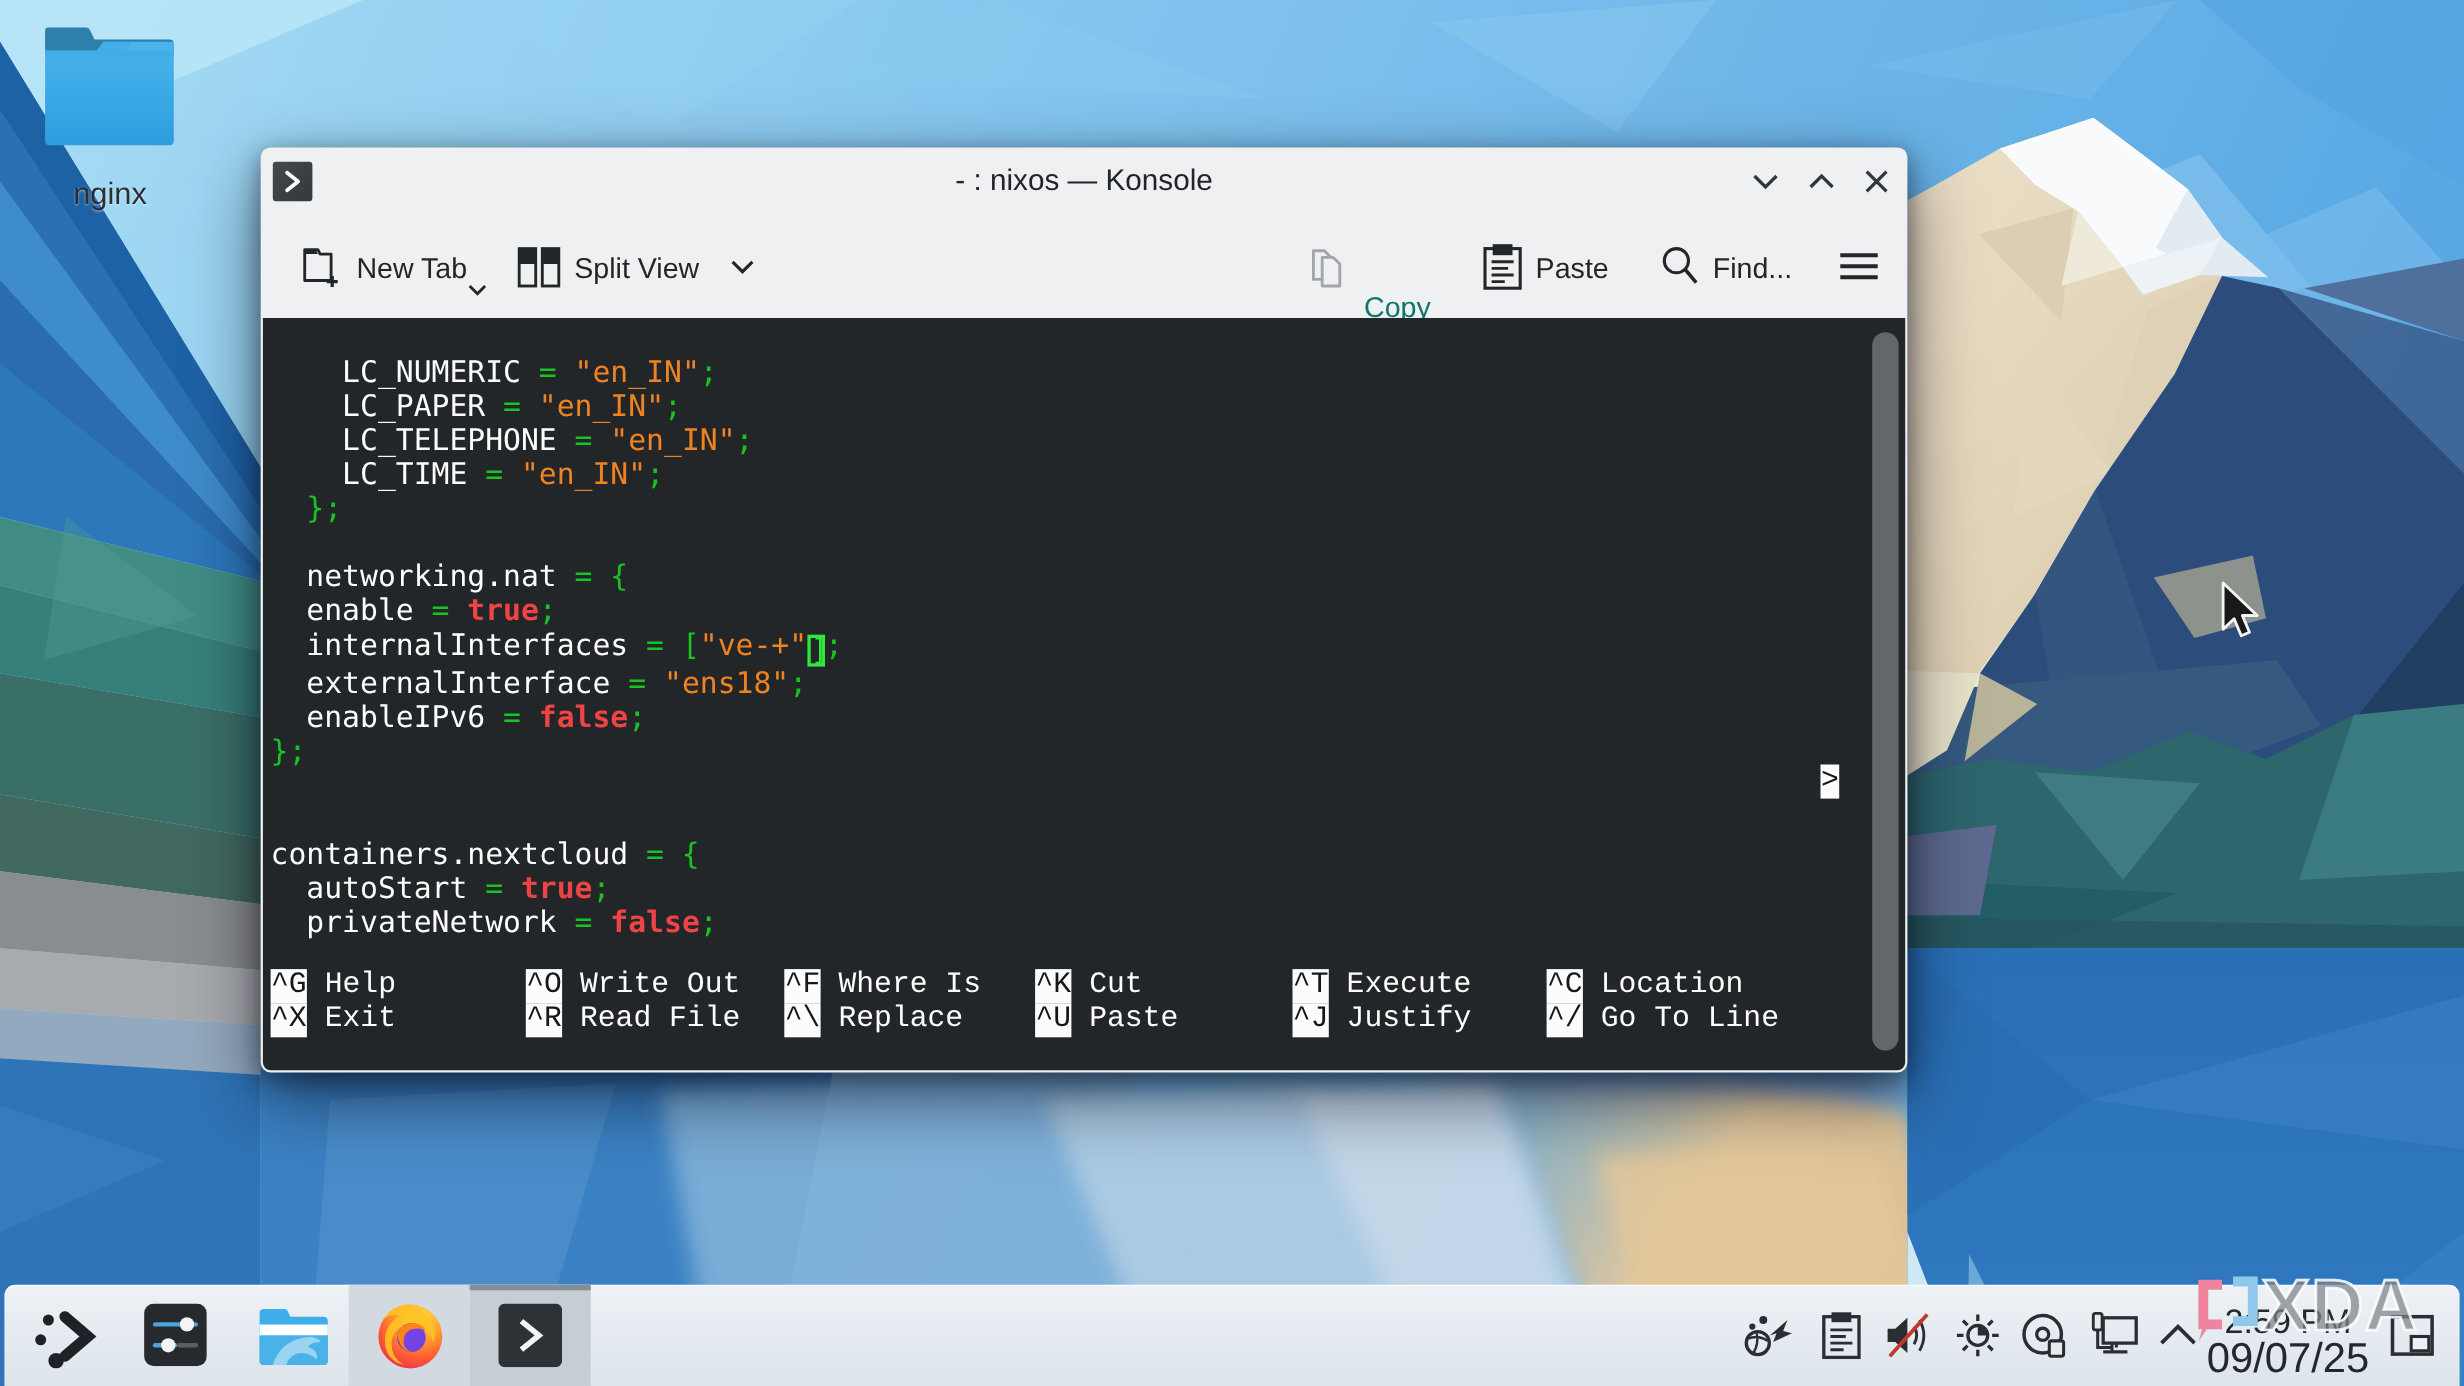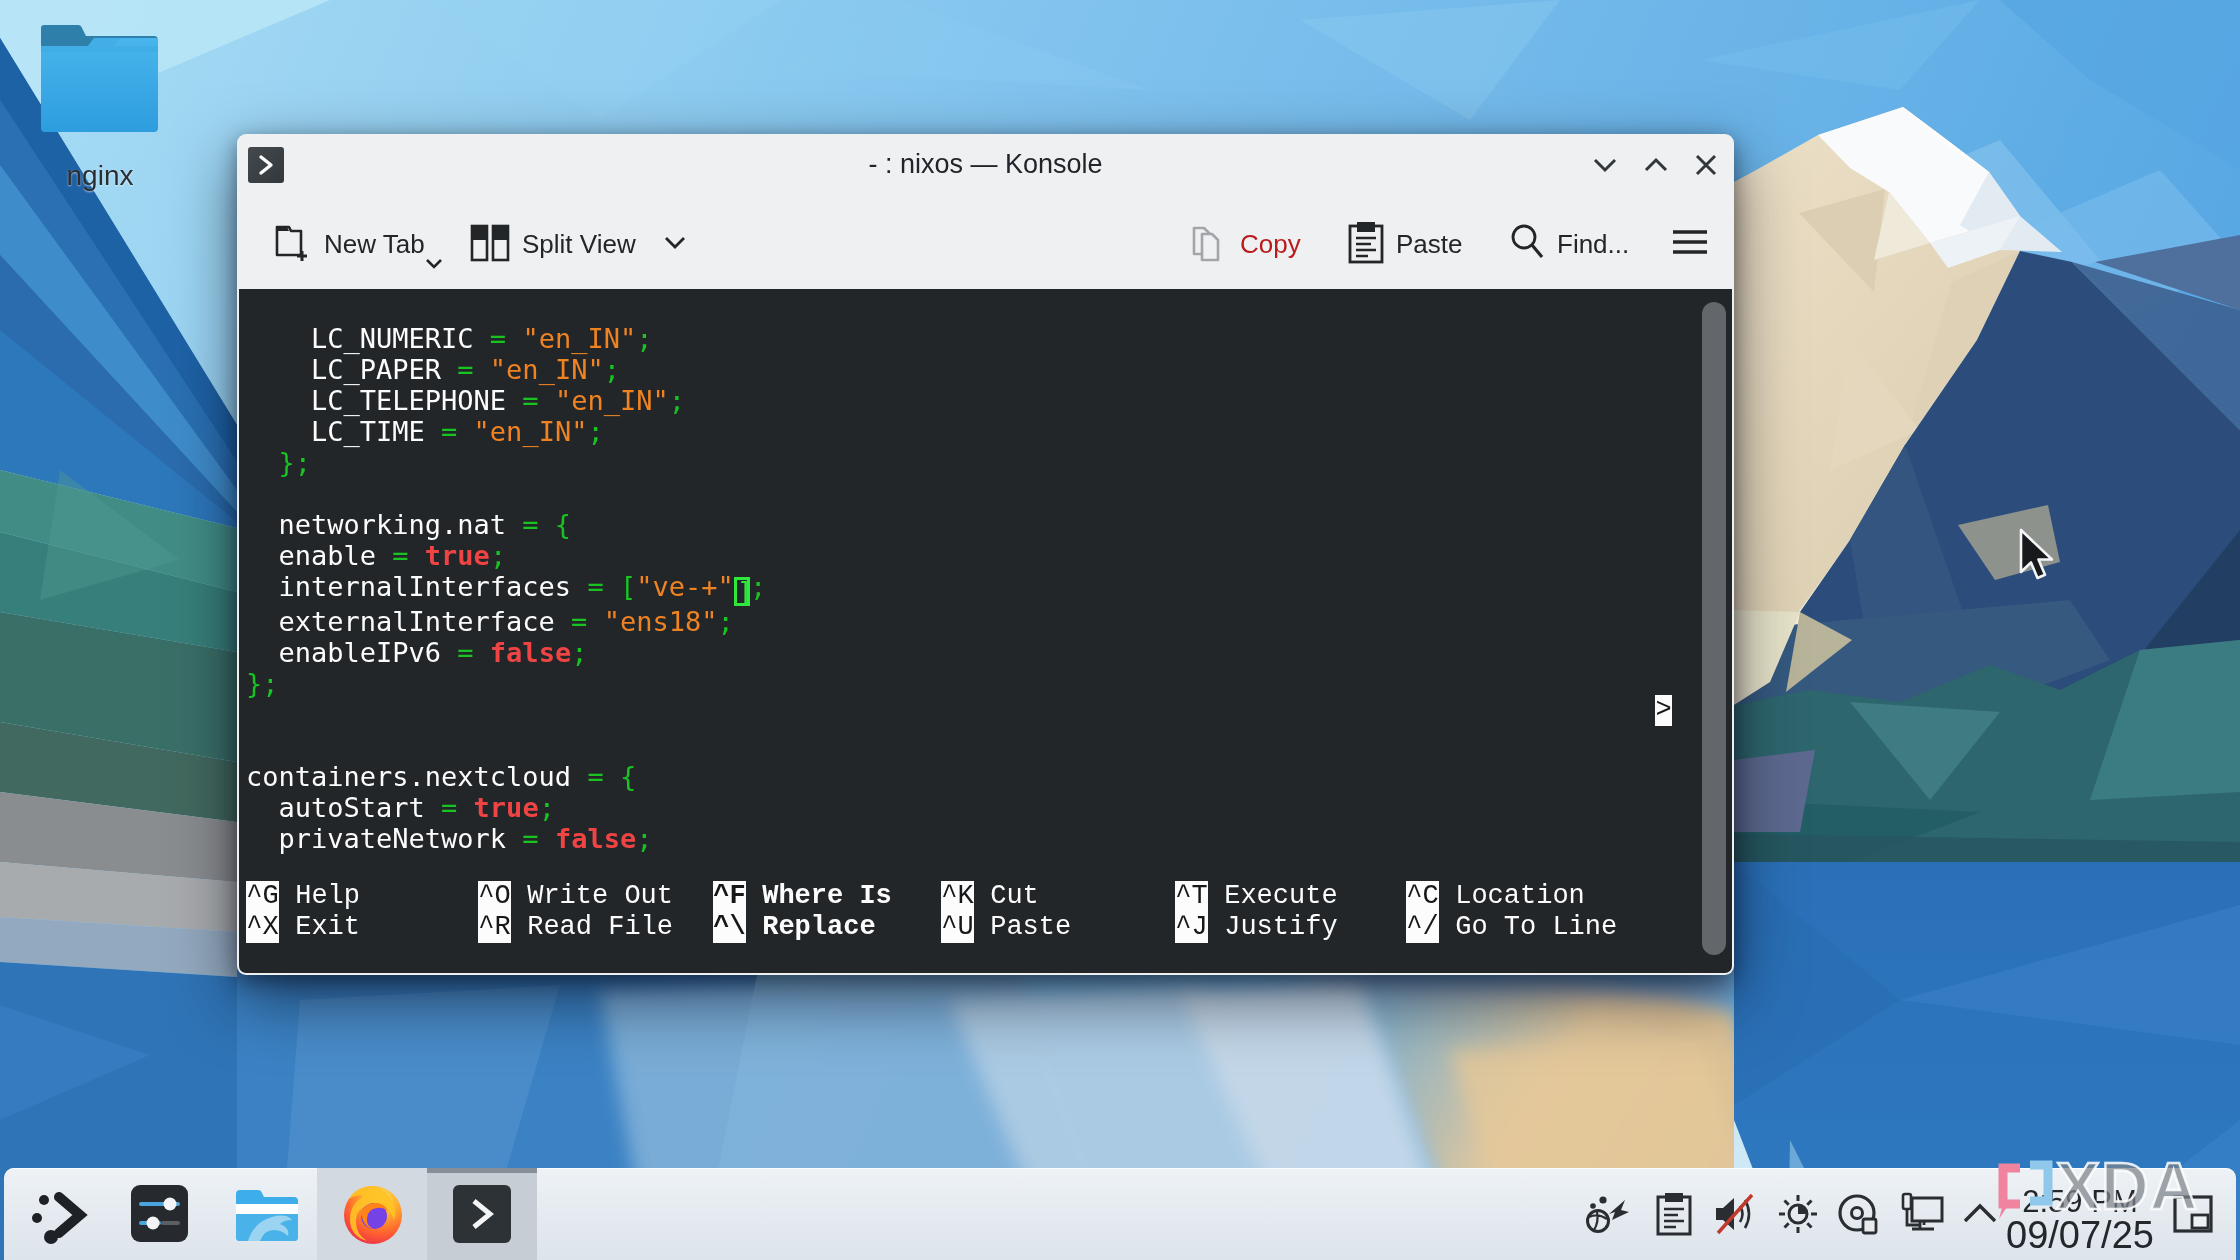--- a/index.html
+++ b/index.html
@@ -9,21 +9,21 @@
   
   #win{position:absolute;left:237px;top:134px;width:1497px;height:841px;background:#eff0f1;border-radius:9px;z-index:20;
        box-shadow:0 24px 65px rgba(0,0,15,.55),0 6px 20px rgba(0,0,15,.40);}
   #titlebar{position:absolute;left:0;top:0;width:100%;height:58px;}
   #appicon{position:absolute;left:11px;top:13px;width:36px;height:36px;background:linear-gradient(135deg,#44494e,#33383c);border-radius:3px;}
   #title{position:absolute;left:0;top:0;width:100%;height:58px;line-height:60px;text-align:center;
          font:400 27px/60px "Liberation Sans",sans-serif;color:#21252a;}
   .winbtn{position:absolute;top:16px;width:30px;height:30px;}
   #toolbar{position:absolute;left:0;top:58px;width:100%;height:97px;font:400 26px "Liberation Sans",sans-serif;color:#232629;}
   .tbtxt{position:absolute;top:37px;}
-  .tbgray{color:#b91c1c;}
+  .tbgray{color:#0f766e;margin-top:35px;}
   
   #term{position:absolute;left:2px;top:155px;width:1493px;height:684px;background:#232629;border-radius:0 0 7px 7px;
         font:400 27px/31px "Liberation Mono",monospace;color:#fcfcfc;}
   #nanobar{position:absolute;left:7px;top:3px;width:1422px;height:31px;background:#fcfcfc;color:#161719;white-space:pre;}
   #nanobar .c{position:absolute;left:0;width:100%;text-align:center;}
   #nanobar .r{position:absolute;right:30px;}
   #code{position:absolute;left:7px;top:34px;margin:0;white-space:pre;}
   .g{color:#19c322;}
   .o{color:#ef8322;}
   .p{color:#ef4444;font-weight:bold;}
@@ -242,21 +242,21 @@
 
 
 containers.nextcloud <span class="g">= {</span>
   autoStart <span class="g">=</span> <span class="p">true</span><span class="g">;</span>
   privateNetwork <span class="g">=</span> <span class="p">false</span><span class="g">;</span></pre>
     <div id="contmark">&gt;</div>
     <div class="fgroup" style="left:7px;top:592px;"><span class="key">^G</span> Help
 <span class="key">^X</span> Exit</div>
     <div class="fgroup" style="left:239px;top:592px;"><span class="key">^O</span> Write Out
 <span class="key">^R</span> Read File</div>
-    <div class="fgroup" style="left:474px;top:592px;font-weight:bold;"><span class="key">^F</span> Where Is
+    <div class="fgroup" style="left:474px;top:592px;"><span class="key">^F</span> Where Is
 <span class="key">^\</span> Replace</div>
     <div class="fgroup" style="left:702px;top:592px;"><span class="key">^K</span> Cut
 <span class="key">^U</span> Paste</div>
     <div class="fgroup" style="left:936px;top:592px;"><span class="key">^T</span> Execute
 <span class="key">^J</span> Justify</div>
     <div class="fgroup" style="left:1167px;top:592px;"><span class="key">^C</span> Location
 <span class="key">^/</span> Go To Line</div>
     <div id="sbar"></div>
   </div>
 </div>

